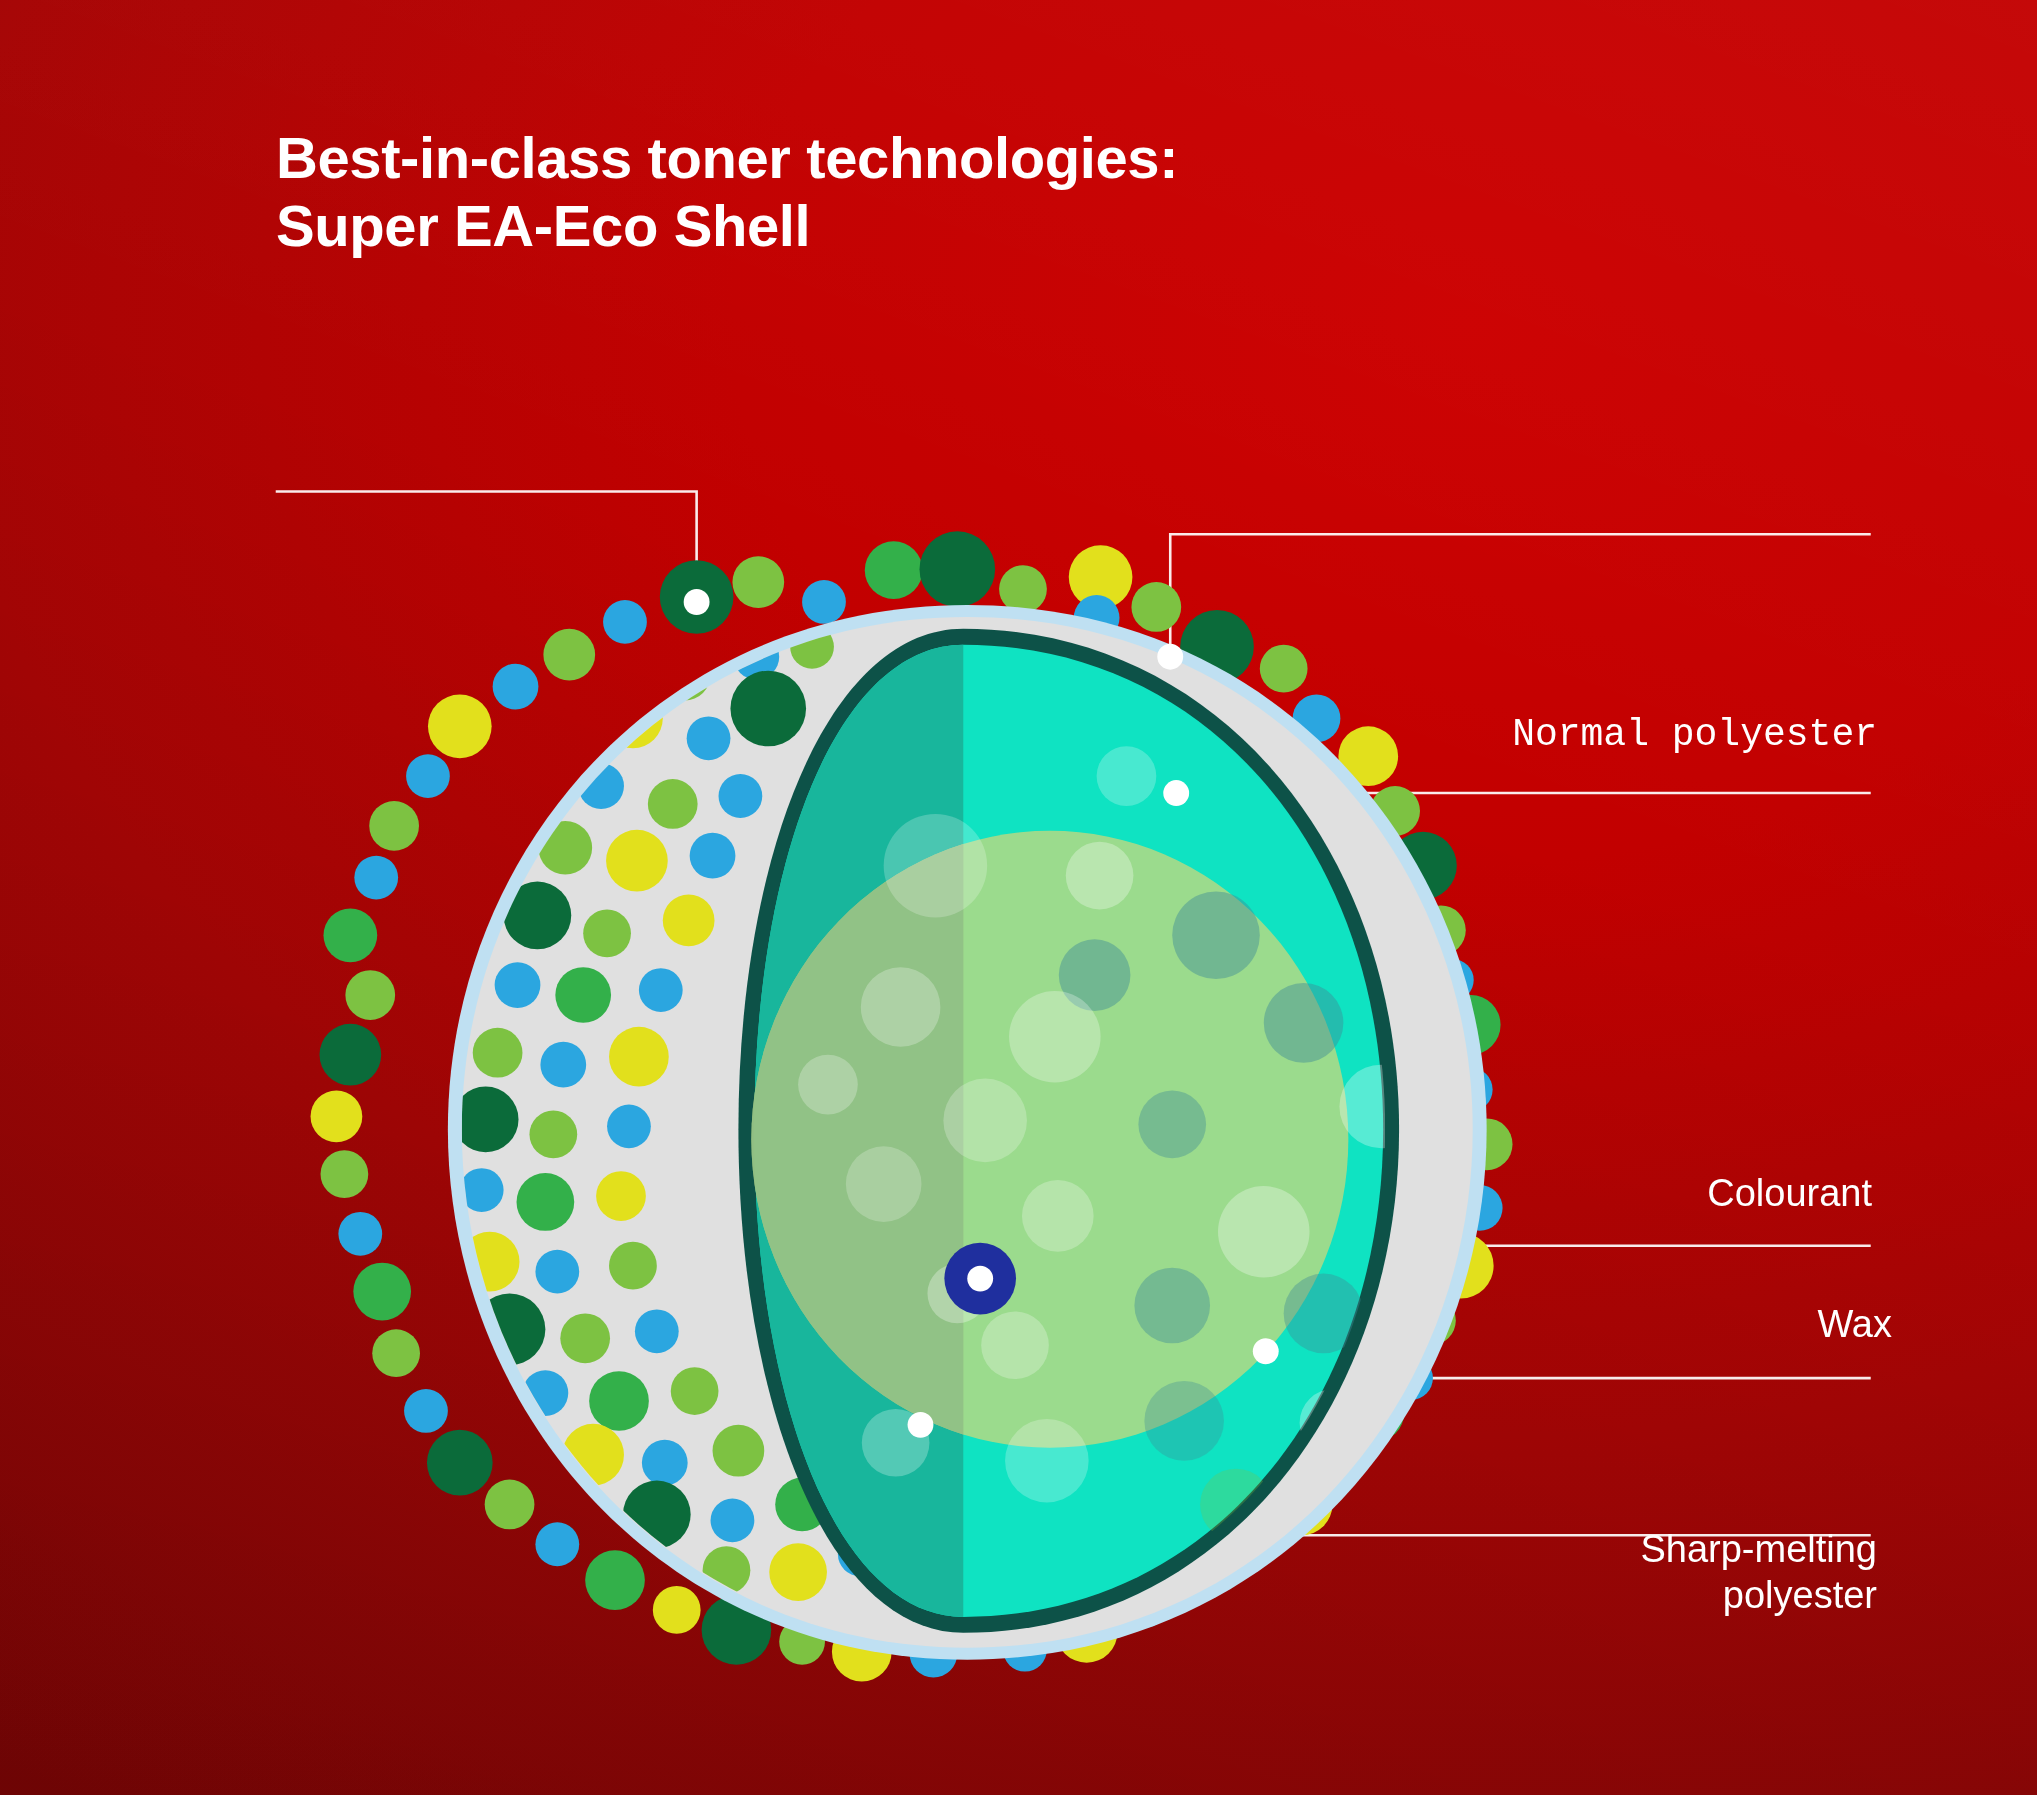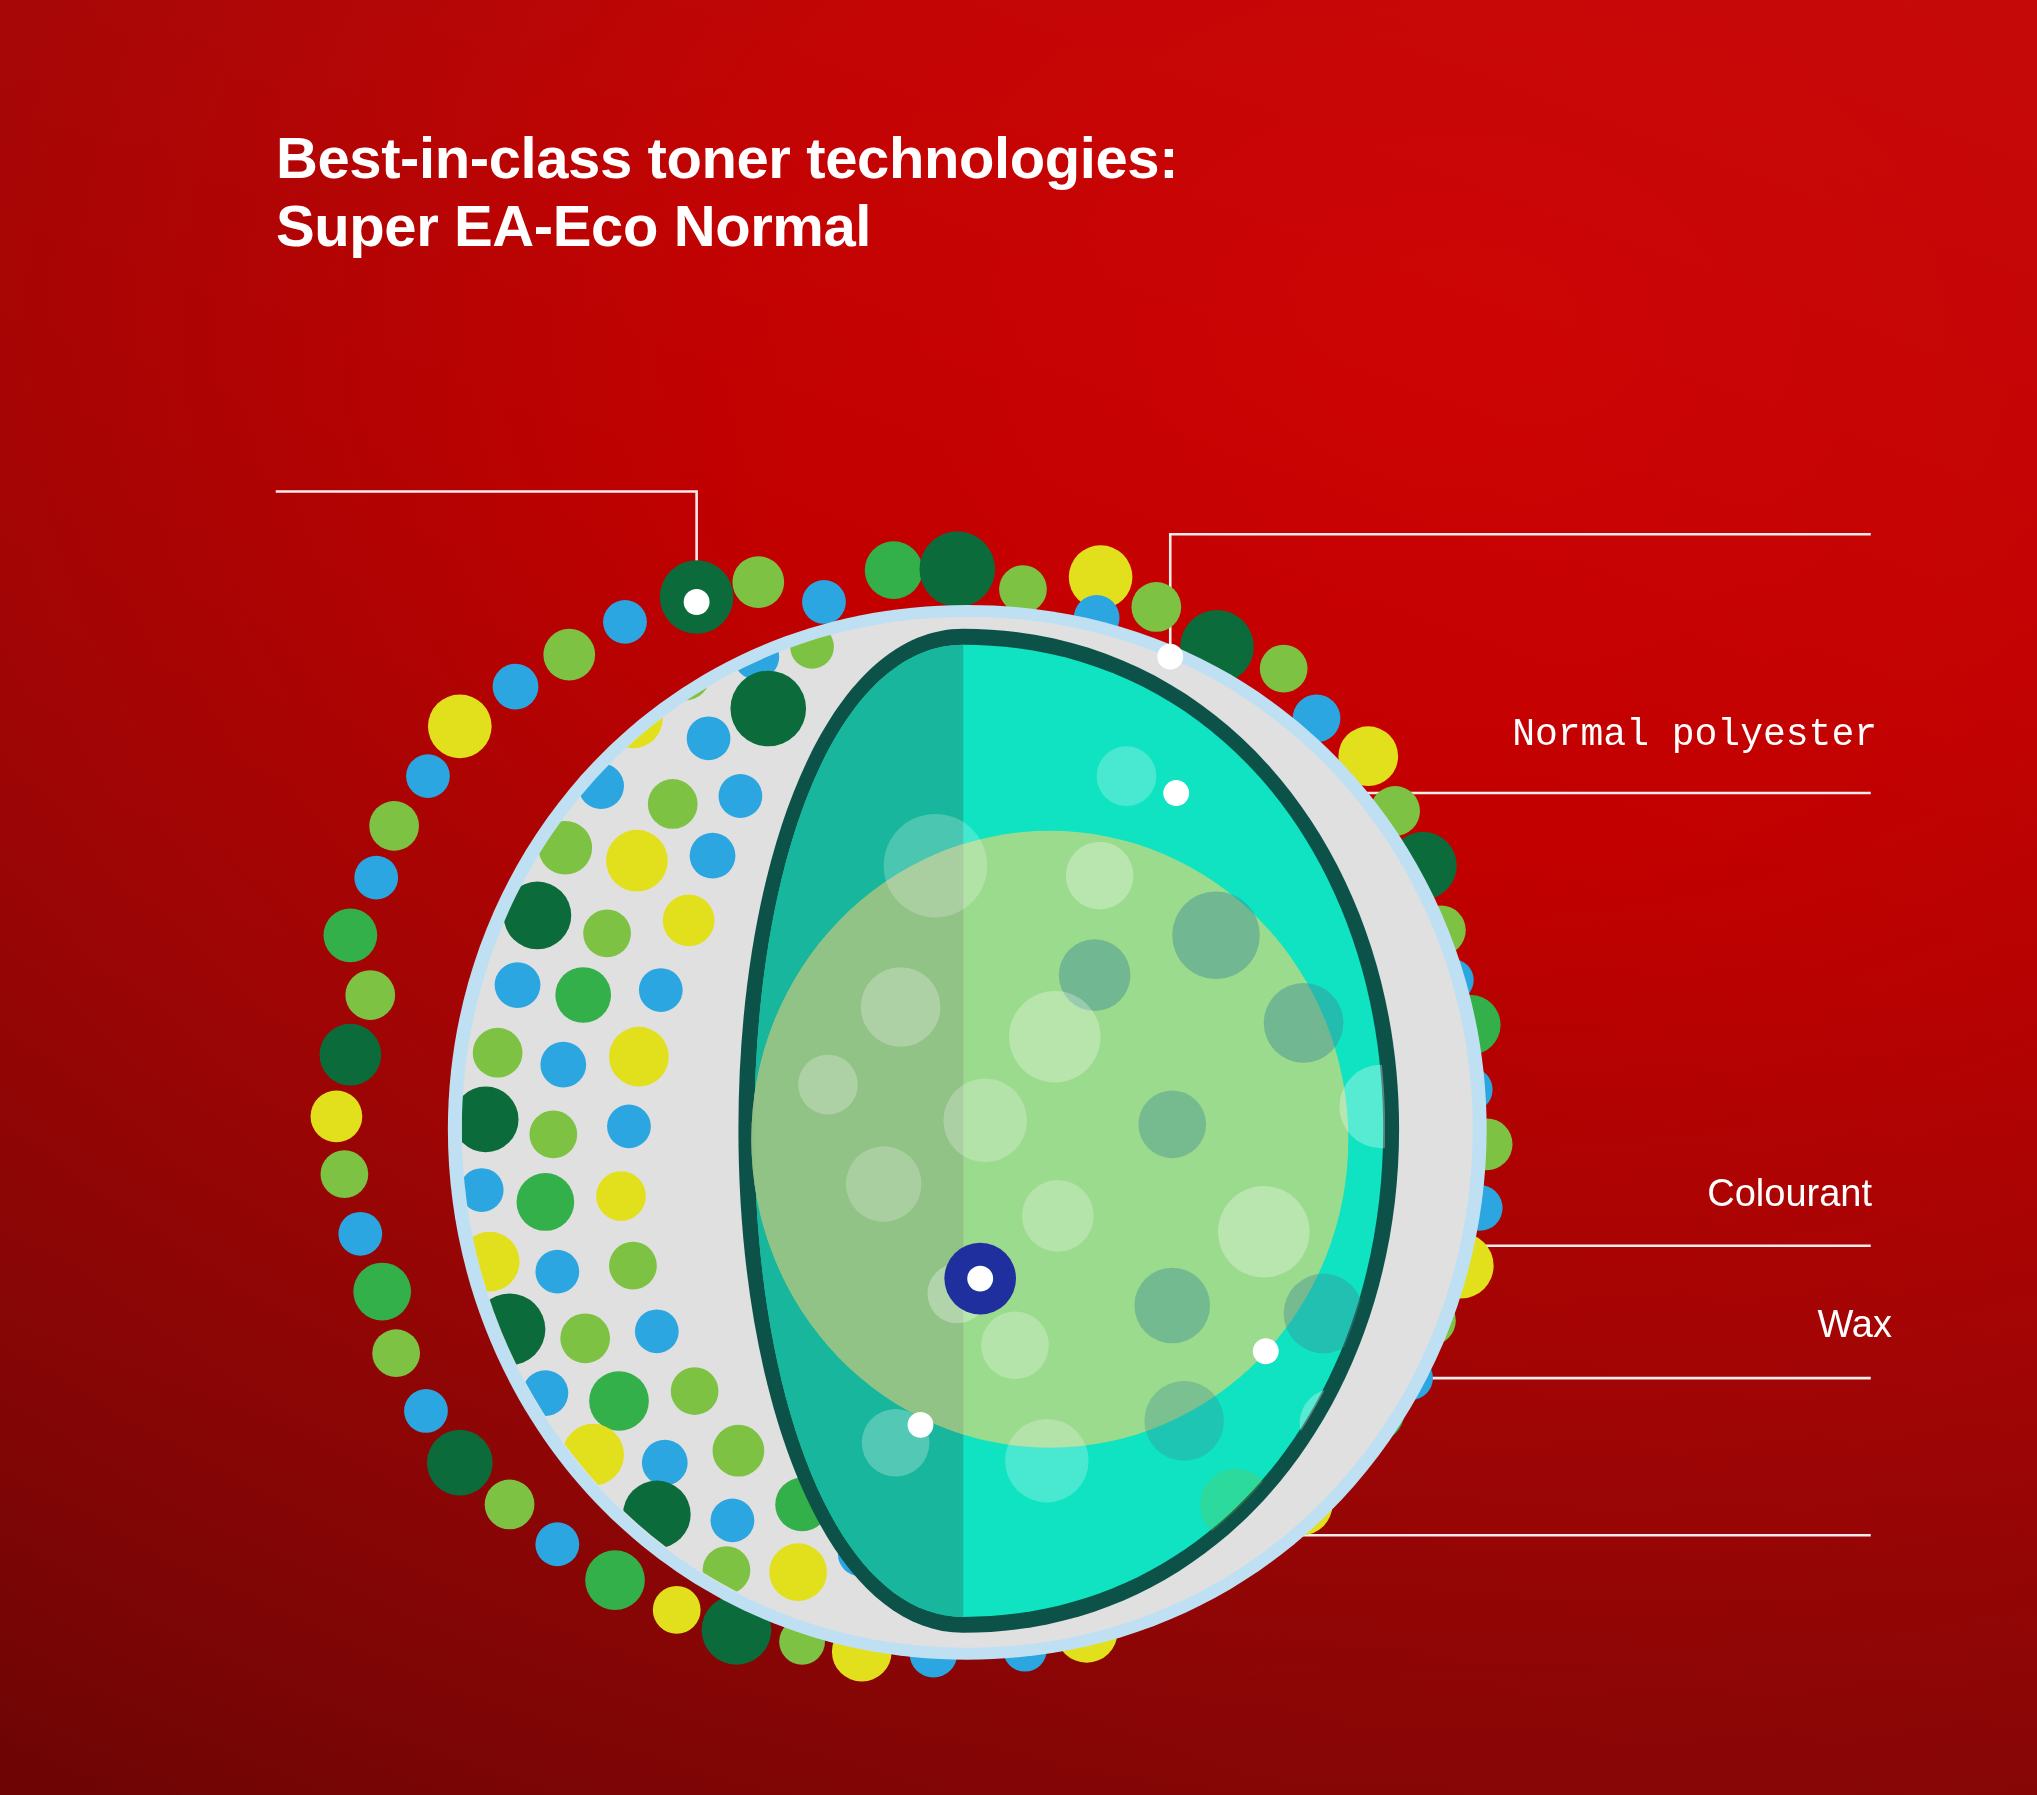--- a/index.html
+++ b/index.html
@@ -72,25 +72,27 @@
     width: 2038px; height: 1796px;
     z-index: 20;
   }
 </style>
 </head>
 <body>
 
 <div id="page">
 
   <div id="title">Best-in-class toner technologies:
-Super EA-Eco Normal</div>
+Super EA-Eco Shell</div>
 
   <div class="callout-label" id="lbl-normal">Normal polyester</div>
   <div class="callout-label" id="lbl-colourant">Colourant</div>
   <div class="callout-label" id="lbl-wax">Wax</div>
+  <div class="callout-label" id="lbl-sharp">Sharp-melting
+polyester</div>
 
   <svg id="stage" viewBox="0 0 2048 1805">
     <defs>
       <clipPath id="clip-shell">
         <path d="M 972 620
                  C 1270 620 1480 860 1480 1135
                  C 1480 1410 1270 1655 972 1655
                  C 674 1655 464 1410 464 1135
                  C 464 860 674 620 972 620 Z"></path>
       </clipPath>

